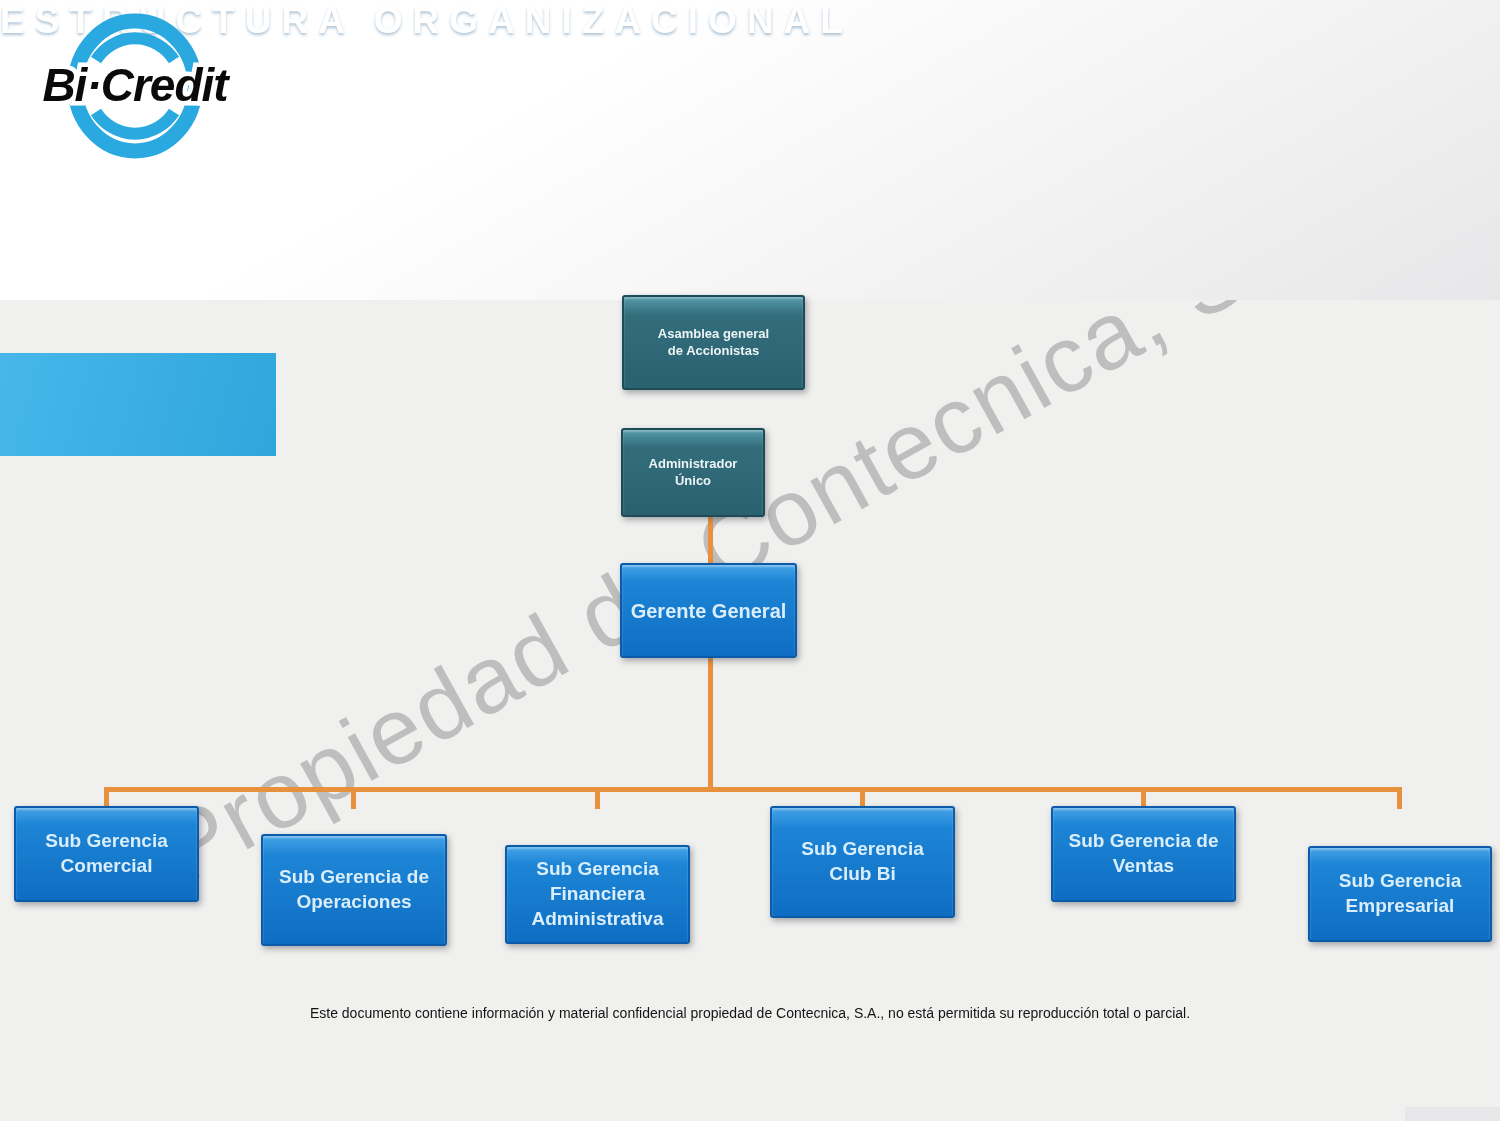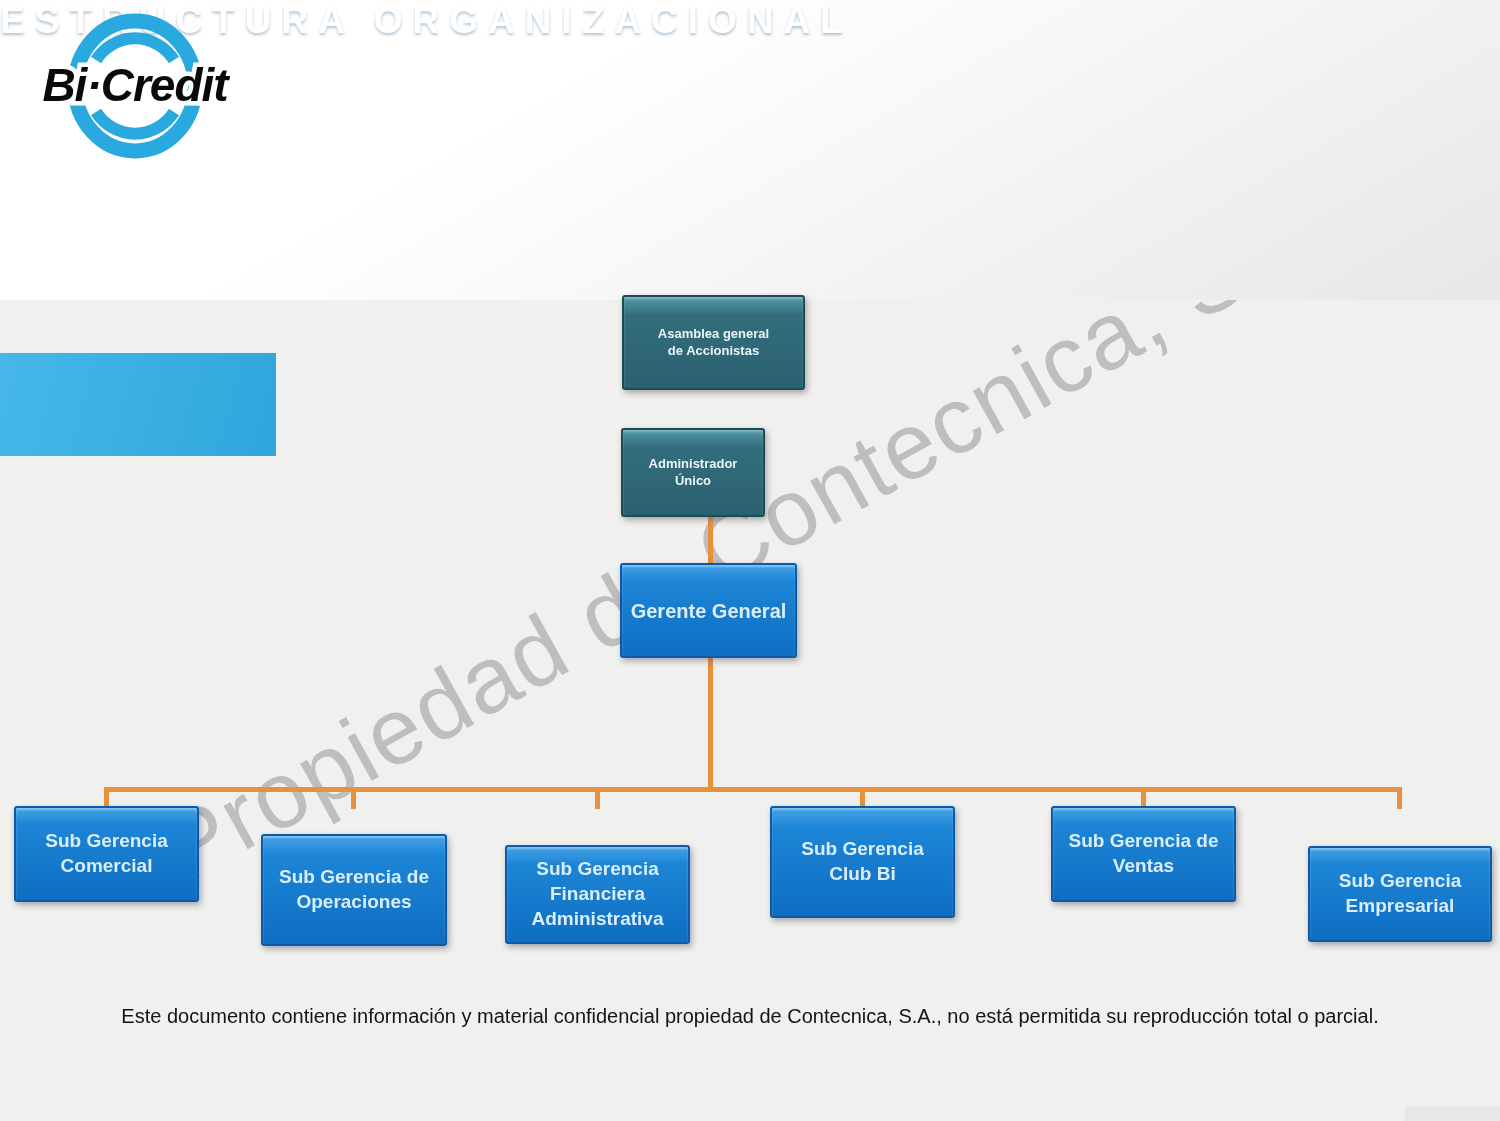--- a/index.html
+++ b/index.html
@@ -65,21 +65,21 @@
   .conn{position:absolute;background:#e8913c;z-index:2;}
   .cv1{left:708px;top:516px;width:5px;height:48px;}
   .cv2{left:708px;top:656px;width:5px;height:134px;}
   .ch {left:105px;top:787px;width:1297px;height:5px;}
   .cd {top:787px;width:5px;height:22px;}
   .cd1{left:104px;} .cd2{left:351px;} .cd3{left:595px;}
   .cd4{left:860px;} .cd5{left:1141px;} .cd6{left:1397px;}
 
   
   .footer{position:absolute;left:0;right:0;top:1005px;text-align:center;
-    font-size:20px;color:#141414;z-index:3;}
+    font-size:14px;color:#141414;z-index:3;}
   .corner-artifact{position:absolute;right:0;bottom:0;width:95px;height:14px;
     background:#e7e7e9;z-index:1;}
 </style>
 </head>
 <body>
 
 <div class="stage">
 
   <div class="hdr">
     <div class="hdr-base"></div>

